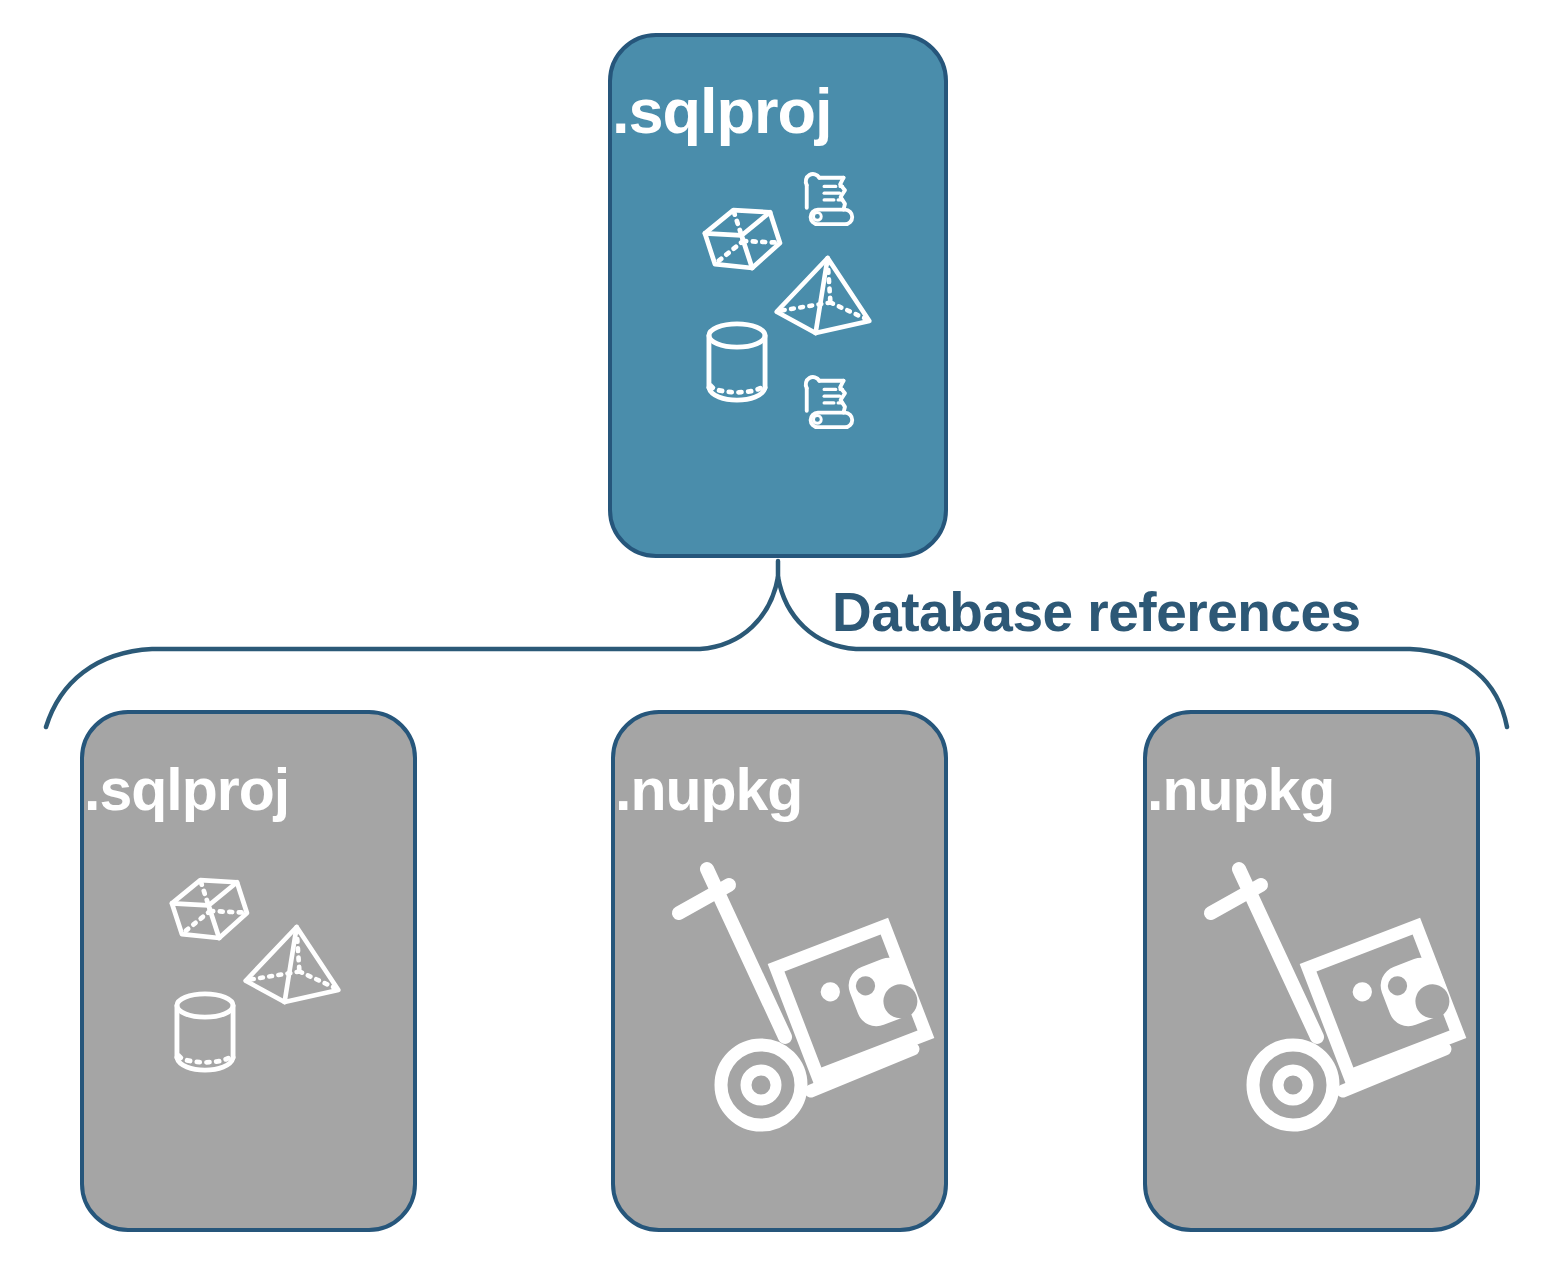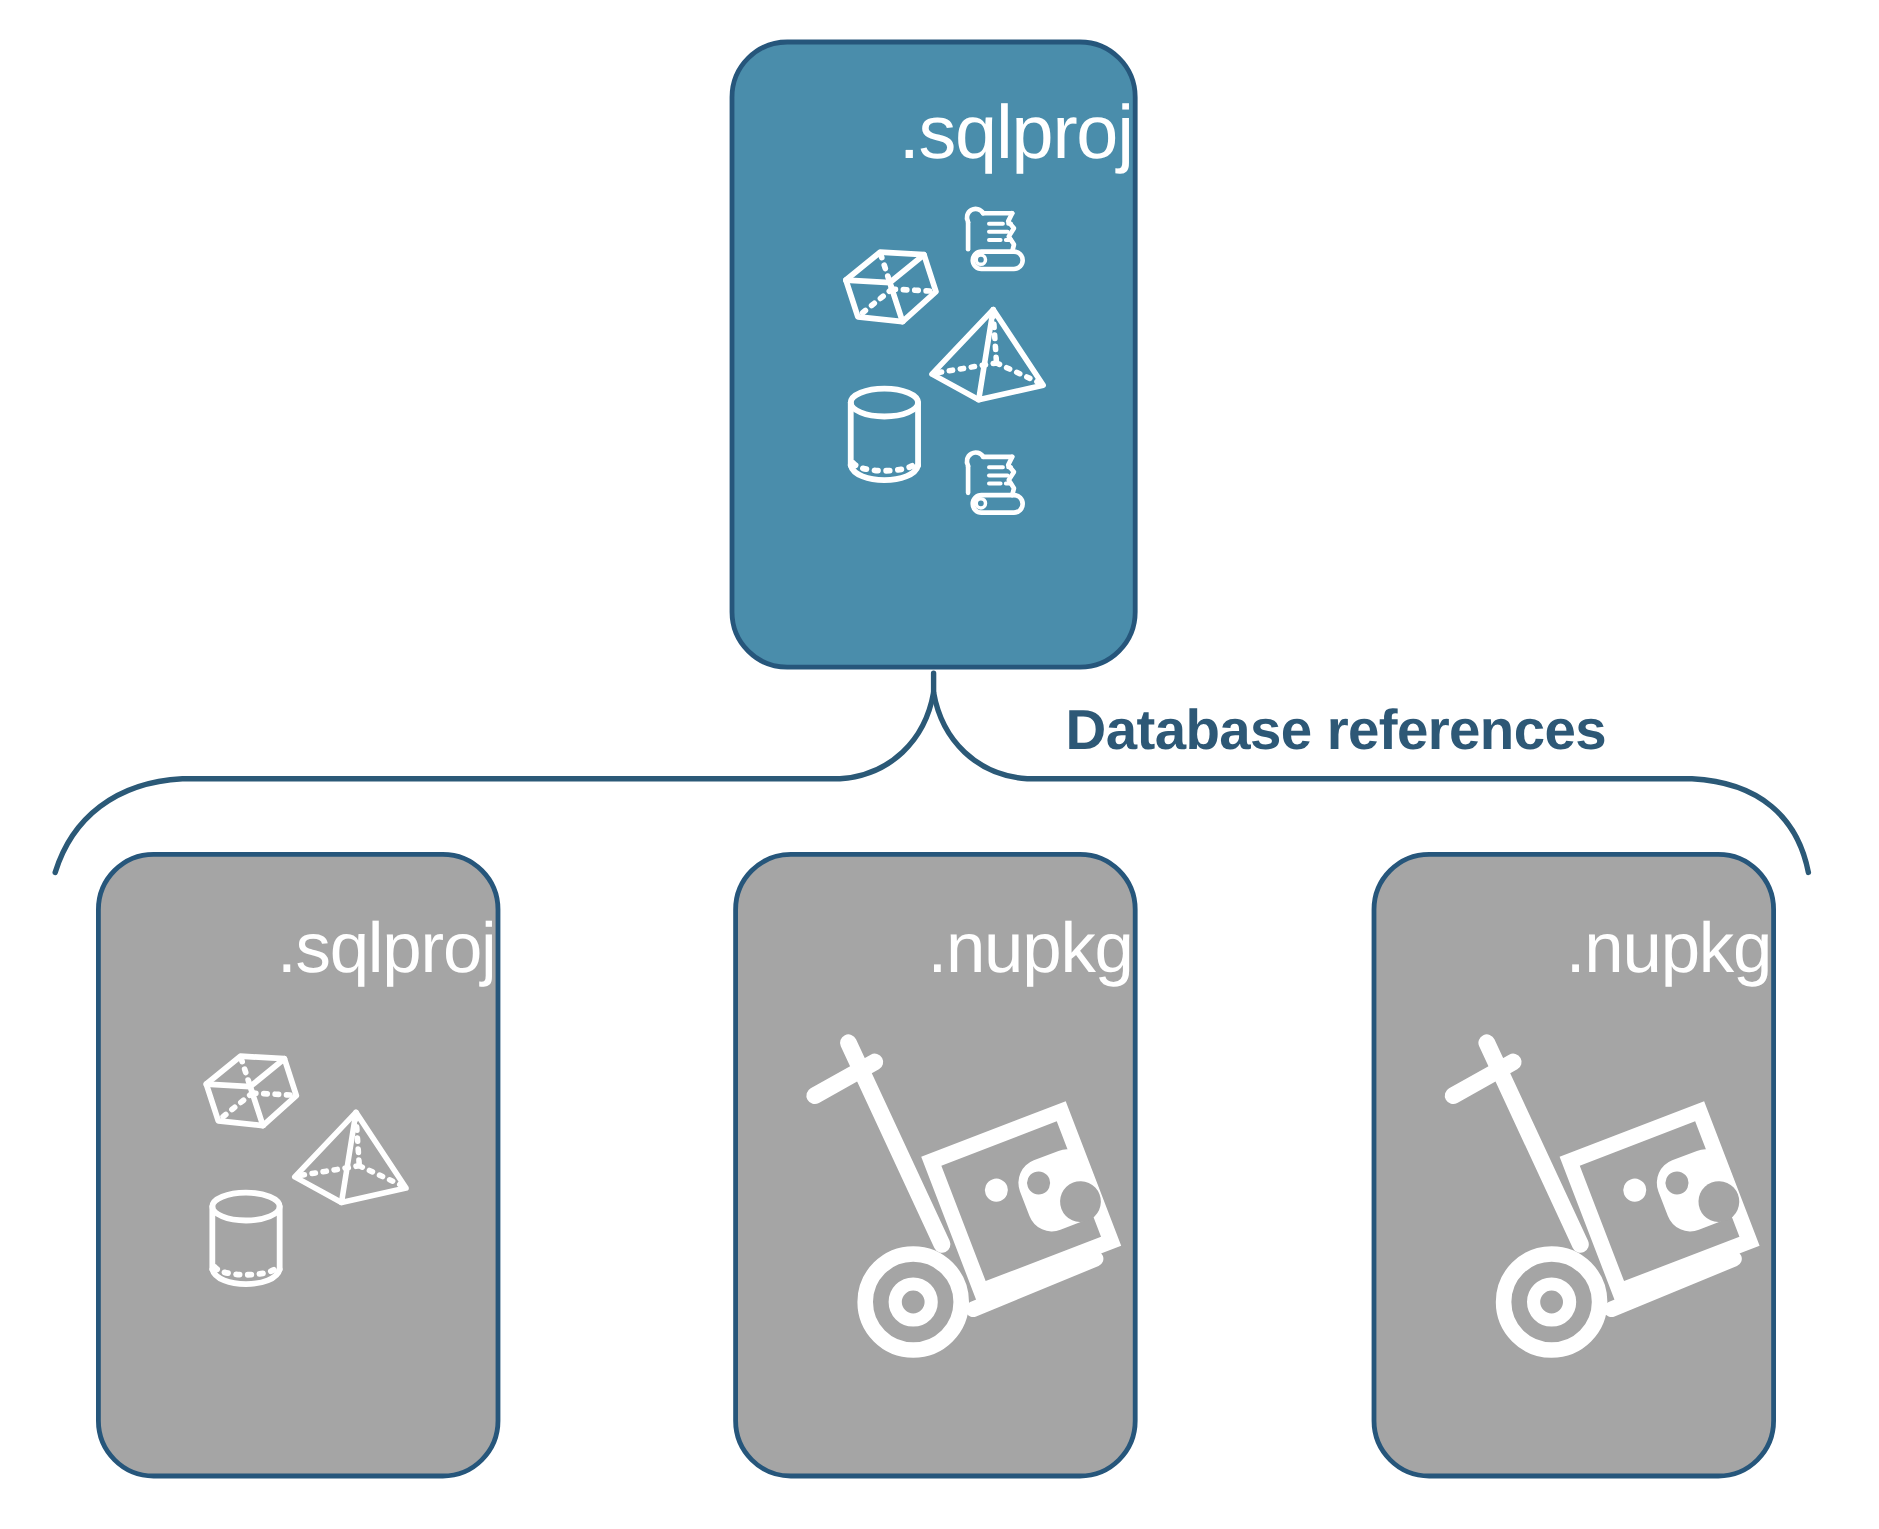--- a/index.html
+++ b/index.html
@@ -13,22 +13,22 @@
     position:absolute;box-sizing:border-box;
     border:4px solid var(--c-node_border);
     border-radius:48px;
   }
   .node.parent{left:608px;top:33px;width:340px;height:525px;background:var(--c-parent_fill);}
   .node.child{top:710px;width:337px;height:522px;background:var(--c-child_fill);}
   .node.child.c0{left:80px;}
   .node.child.c1{left:611px;}
   .node.child.c2{left:1143px;}
   .node h2{
-    margin:0;text-align:right;color:var(--c-title_text);
-    font-weight:400;letter-spacing:-1px;
+    margin:0;text-align:left;color:var(--c-title_text);
+    font-weight:700;letter-spacing:-1px;
   }
   .node.parent h2{font-size:63px;margin-top:38px;}
   .node.child  h2{font-size:59px;margin-top:42px;}
   .art{position:absolute;inset:0;pointer-events:none;}
   .art svg{position:absolute;display:block;}
   
   .parent .p-cube{left:85px;top:160px;width:95px;height:95px;}
   .parent .p-scroll1{left:186px;top:132px;width:62px;height:60px;}
   .parent .p-pyramid{left:160px;top:212px;width:102px;height:94px;}
   .parent .p-cylinder{left:91px;top:283px;width:68px;height:89px;}
@@ -36,22 +36,22 @@
   
   .child .s-cube{left:80px;top:153px;width:95px;height:95px;}
   .child .s-pyramid{left:157px;top:204px;width:102px;height:94px;}
   .child .s-cylinder{left:87px;top:276px;width:68px;height:89px;}
   
   .child .s-dolly{left:48px;top:143px;width:280px;height:310px;}
   
   .brace{position:absolute;left:0;top:0;width:1566px;height:1274px;pointer-events:none;}
   .brace path{stroke:var(--c-connector);stroke-width:4.5;fill:none;stroke-linecap:round;}
   .edge-label{
-    position:absolute;left:888px;top:580px;
-    font-size:47px;font-weight:700;letter-spacing:-0.5px;
+    position:absolute;left:832px;top:580px;
+    font-size:55px;font-weight:700;letter-spacing:-0.5px;
     color:var(--c-edge_label_text);white-space:nowrap;
   }
   .defs-holder{position:absolute;width:0;height:0;overflow:hidden;}
 </style>
 </head>
 <body>
 
 <svg class="defs-holder" aria-hidden="true">
   <defs>
     <symbol id="icon-cube" viewBox="0 0 100 100">

